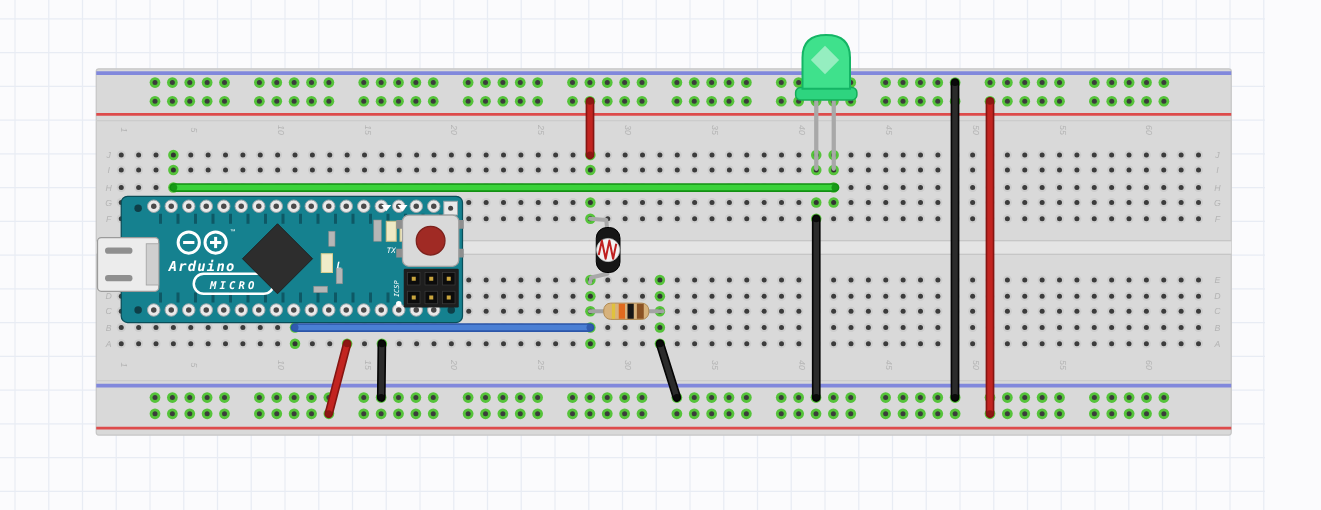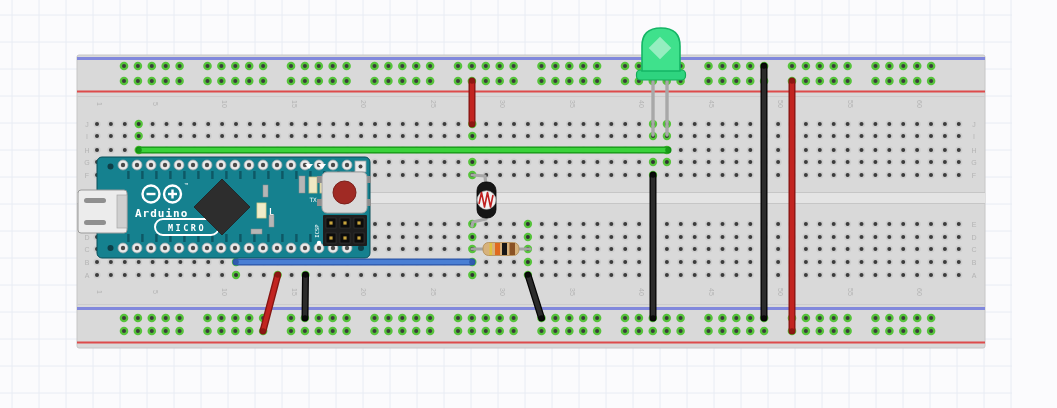--- a/index.html
+++ b/index.html
@@ -1,16 +1,16 @@
 <!DOCTYPE html>
 <html><head>
 <meta charset="utf-8">
 <style>
   html,body{margin:0;padding:0;background:#fbfbfd;}
-  .stage{position:relative;width:1012px;height:408px;overflow:hidden;background:#fbfbfd;}
+  .stage{position:relative;width:1012px;height:408px;overflow:hidden;background:#fbfbfd;font-style:italic;}
   svg{display:block;}
   text{font-family:"Liberation Sans",sans-serif;}
   .bb-label{fill:#b4b4b4;font-size:7px;}
   .ard-brand{fill:#ffffff;font-family:"DejaVu Sans Mono",monospace;font-size:11px;font-weight:bold;letter-spacing:1px;}
   .ard-model{fill:#ffffff;font-family:"DejaVu Sans Mono",monospace;font-size:8.5px;font-weight:bold;letter-spacing:2.5px;}
   .ard-tiny{fill:#ffffff;font-family:"DejaVu Sans Mono",monospace;font-size:6px;}
   .ard-micro-tiny{fill:#ffffff;font-family:"DejaVu Sans Mono",monospace;font-size:5.5px;}
   .ard-tm{fill:#ffffff;font-size:4.5px;}
 </style>
 </head>

